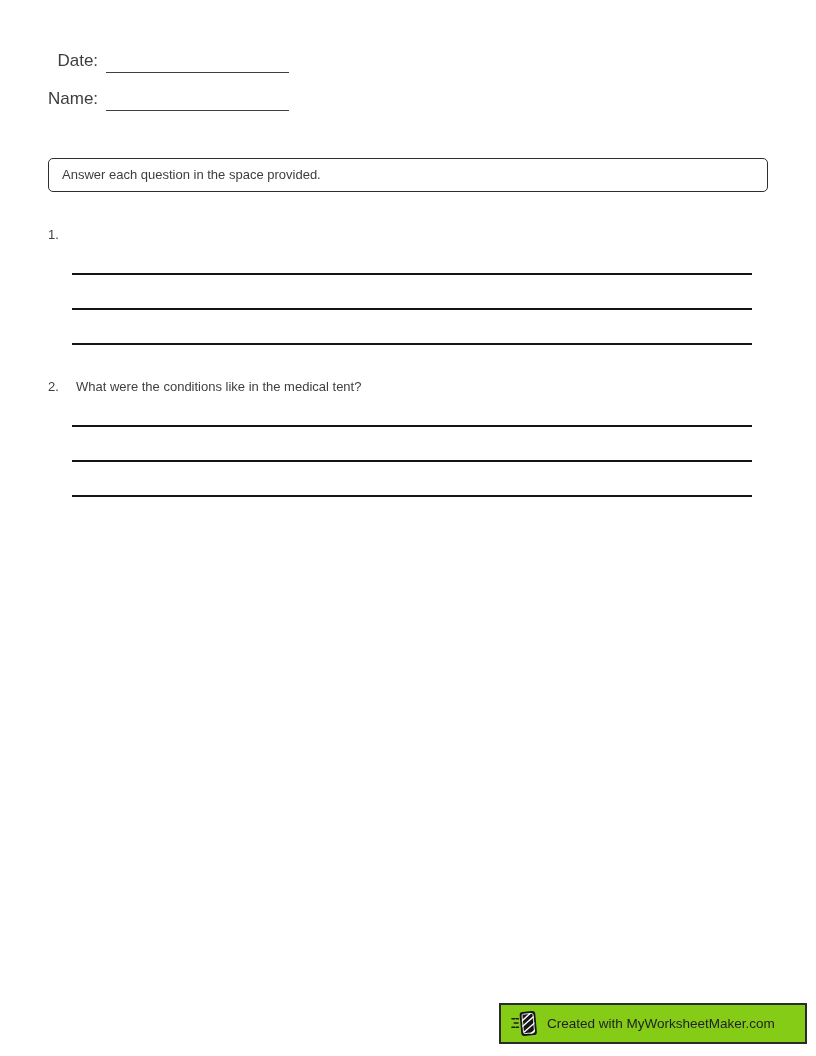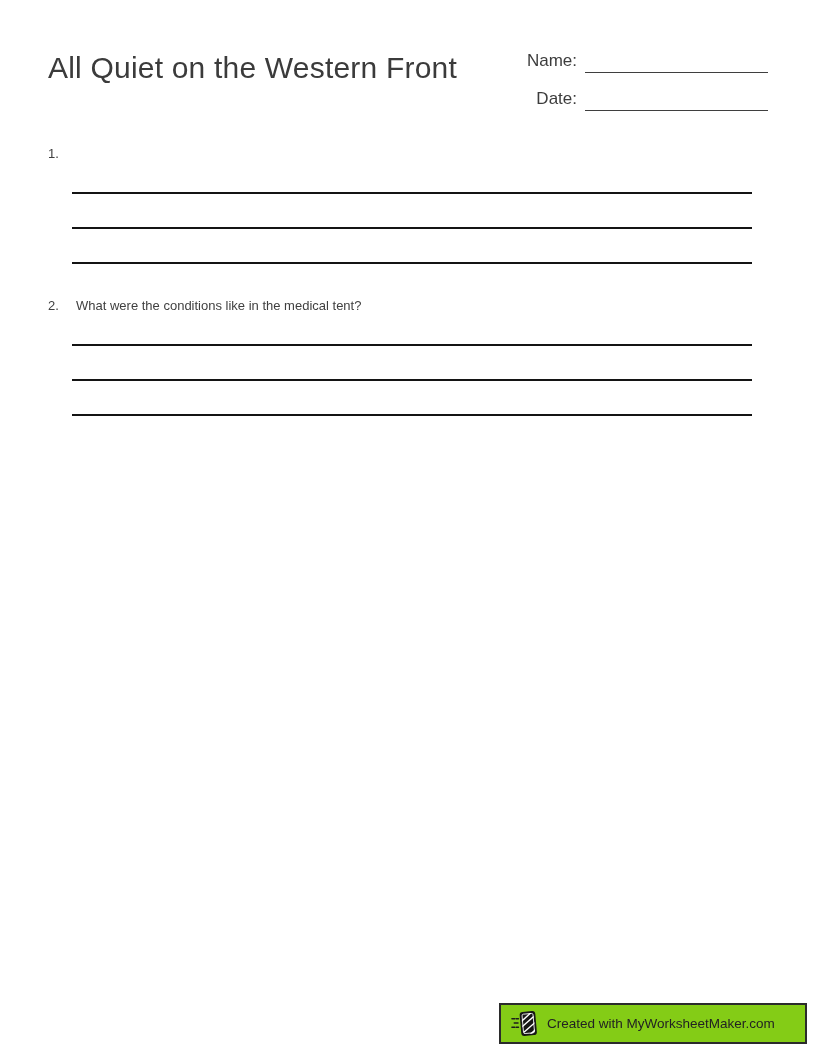--- a/index.html
+++ b/index.html
@@ -100,34 +100,36 @@
     white-space: nowrap;
   }
   .maker-icon { flex-shrink: 0; display: block; }
 </style>
 </head>
 <body>
 
 <div class="page">
 
   <div class="header">
-    <h1 class="title">All Quiet on the Western Front</h1>
 
     <div class="meta">
       <div class="meta-row">
-        <span class="meta-label">Name:</span>
+        <span class="meta-label">Date:</span>
         <span class="fill-line"></span>
       </div>
       <div class="meta-row">
-        <span class="meta-label">Date:</span>
+        <span class="meta-label">Name:</span>
         <span class="fill-line"></span>
       </div>
     </div>
   </div>
 
+  <div class="instructions">
+    <span>Answer each question in the space provided.</span>
+  </div>
 
   <div class="questions">
 
     <div class="question">
       <div class="q-row">
         <span class="q-num">1.</span>
       </div>
       <div class="answer-lines">
         <div class="answer-line"></div>
         <div class="answer-line"></div>

